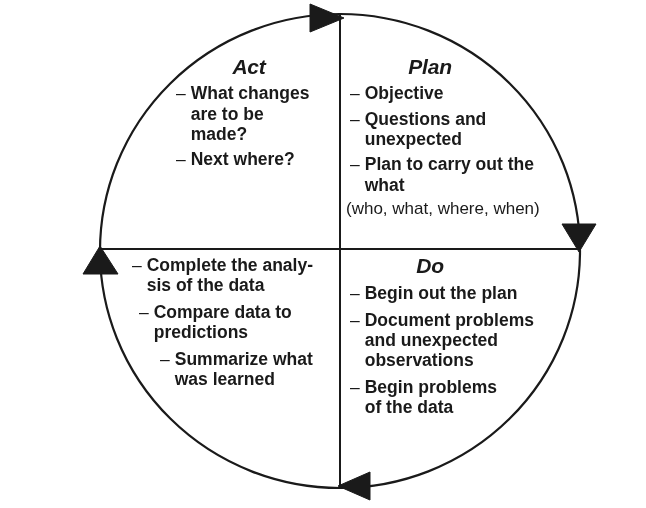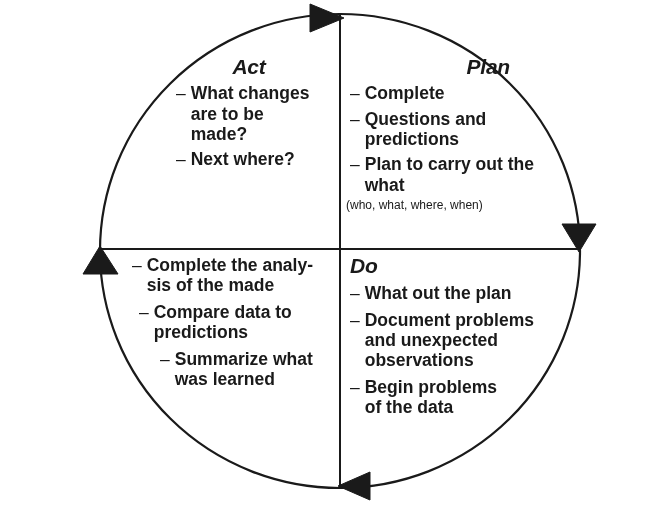--- a/index.html
+++ b/index.html
@@ -77,23 +77,23 @@
     width: 152px;
   }
   #quad-act .quad-title { text-align: center; width: 146px; }
 
   
   #quad-plan {
     left: 350px;
     top: 56px;
     width: 205px;
   }
-  #quad-plan .quad-title { text-align: right; width: 160px; }
+  #quad-plan .quad-title { text-align: center; width: 160px; }
   #plan-note {
-    font-size: 12px;
+    font-size: 17px;
     line-height: 1.15;
     margin-top: -1px;
     margin-left: -4px;
     white-space: nowrap;
   }
 
   
   #quad-study {
     left: 112px;
     top: 255px;
@@ -109,21 +109,21 @@
   #quad-study .bullet-item[data-indent="0"] { margin-left: 20px; }
   #quad-study .bullet-item[data-indent="1"] { margin-left: 27px; }
   #quad-study .bullet-item[data-indent="2"] { margin-left: 48px; }
 
   
   #quad-do {
     left: 350px;
     top: 255px;
     width: 205px;
   }
-  #quad-do .quad-title { width: 160px; margin-bottom: 6px; font-style: italic; }
+  #quad-do .quad-title { text-align: center; width: 160px; margin-bottom: 6px; font-style: italic; }
   #quad-do .bullet-item { margin-bottom: 6px; }
 </style>
 </head>
 <body>
 
 <div id="diagram-root">
 
   <svg id="cycle-svg" viewBox="0 0 646 508">
 
     <ellipse cx="340" cy="251" rx="240" ry="237" fill="none" stroke="#1a1a1a" stroke-width="2.2"></ellipse>
@@ -155,62 +155,62 @@
         <span class="bullet-text">Next where?</span>
       </li>
     </ul>
   </div>
 
   <div class="quadrant" id="quad-plan">
     <div class="quad-title">Plan</div>
     <ul class="bullet-list">
       <li class="bullet-item">
         <span class="bullet-dash">–</span>
-        <span class="bullet-text">Complete</span>
+        <span class="bullet-text">Objective</span>
       </li>
       <li class="bullet-item">
         <span class="bullet-dash">–</span>
         <span class="bullet-text">Questions and
-predictions</span>
+unexpected</span>
       </li>
       <li class="bullet-item">
         <span class="bullet-dash">–</span>
         <span class="bullet-text">Plan to carry out the
 what</span>
       </li>
     </ul>
     <div id="plan-note">(who, what, where, when)</div>
   </div>
 
   <div class="quadrant" id="quad-study">
     <ul class="bullet-list">
       <li class="bullet-item" data-indent="0">
         <span class="bullet-dash">–</span>
         <span class="bullet-text">Complete the analy-
-sis of the made</span>
+sis of the data</span>
       </li>
       <li class="bullet-item" data-indent="1">
         <span class="bullet-dash">–</span>
         <span class="bullet-text">Compare data to
 predictions</span>
       </li>
       <li class="bullet-item" data-indent="2">
         <span class="bullet-dash">–</span>
         <span class="bullet-text">Summarize what
 was learned</span>
       </li>
     </ul>
   </div>
 
   <div class="quadrant" id="quad-do">
     <div class="quad-title">Do</div>
     <ul class="bullet-list">
       <li class="bullet-item">
         <span class="bullet-dash">–</span>
-        <span class="bullet-text">What out the plan</span>
+        <span class="bullet-text">Begin out the plan</span>
       </li>
       <li class="bullet-item">
         <span class="bullet-dash">–</span>
         <span class="bullet-text">Document problems
 and unexpected
 observations</span>
       </li>
       <li class="bullet-item">
         <span class="bullet-dash">–</span>
         <span class="bullet-text">Begin problems

